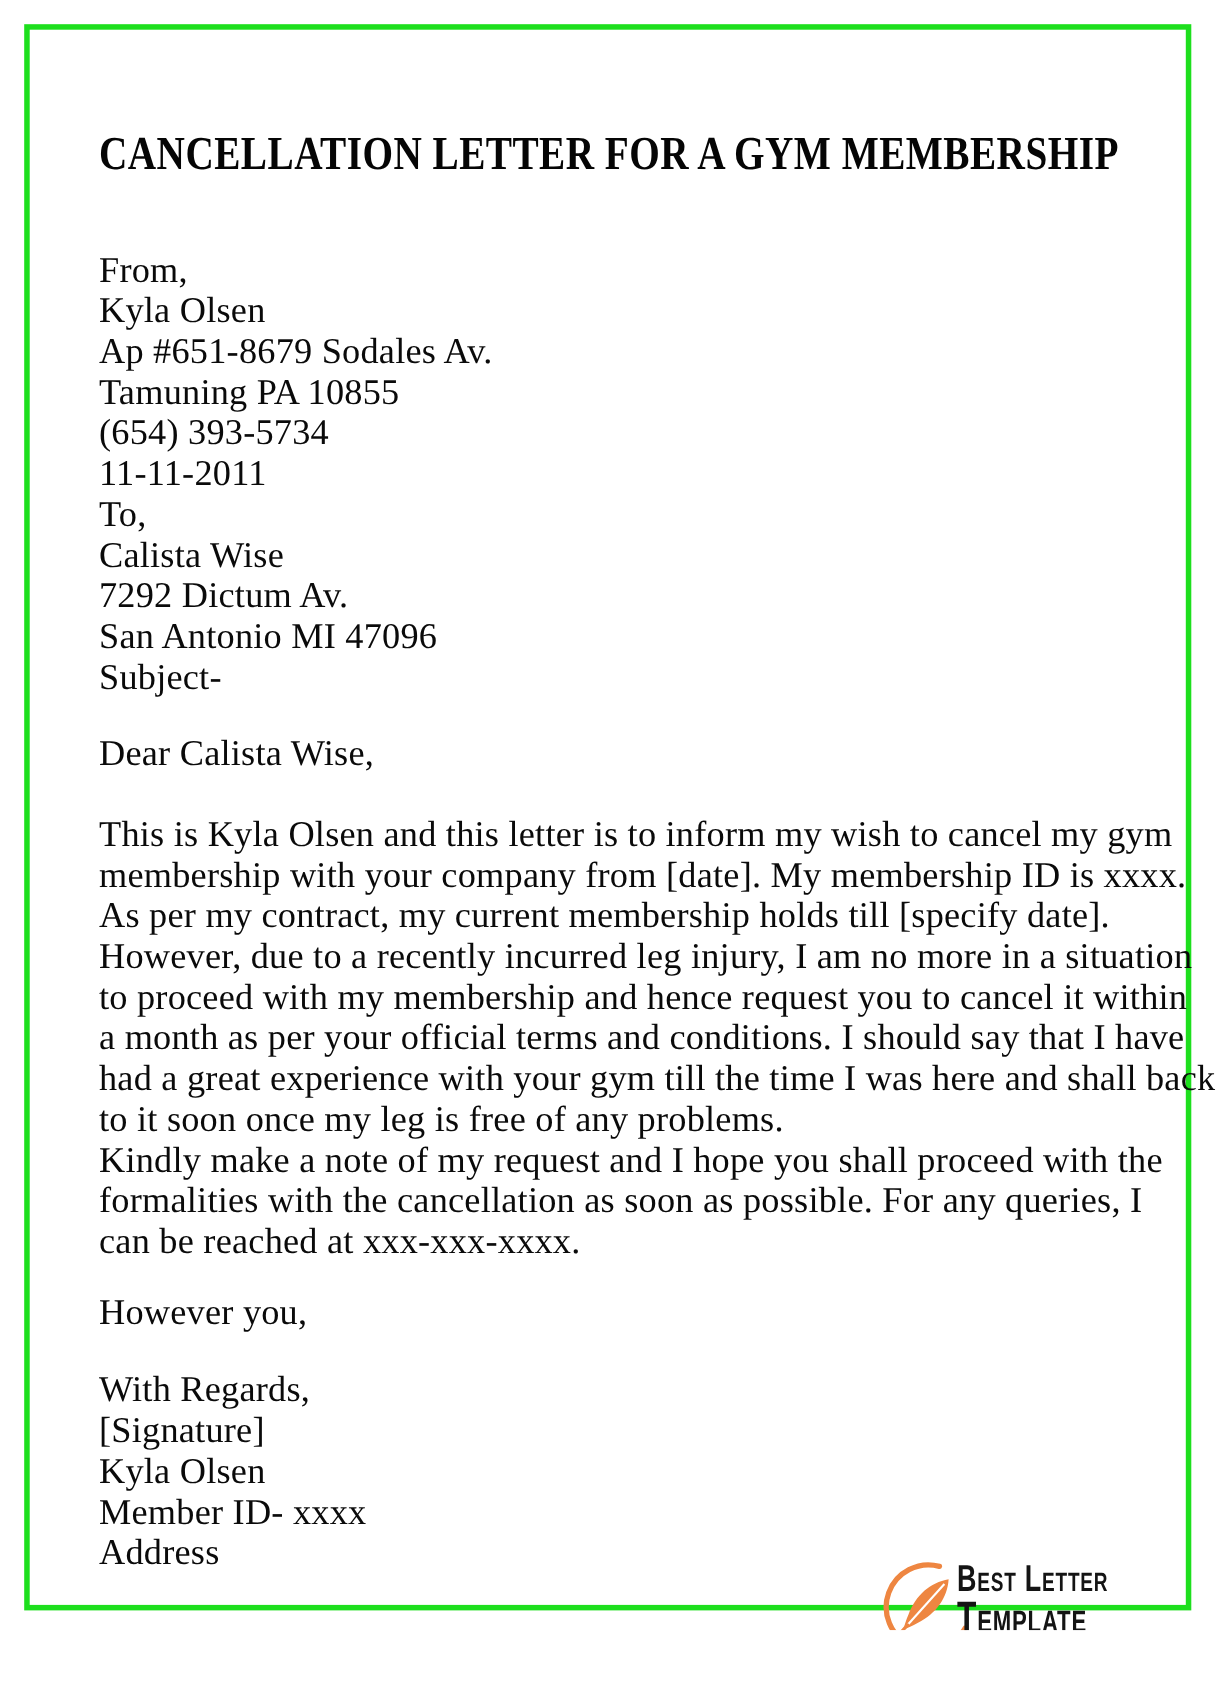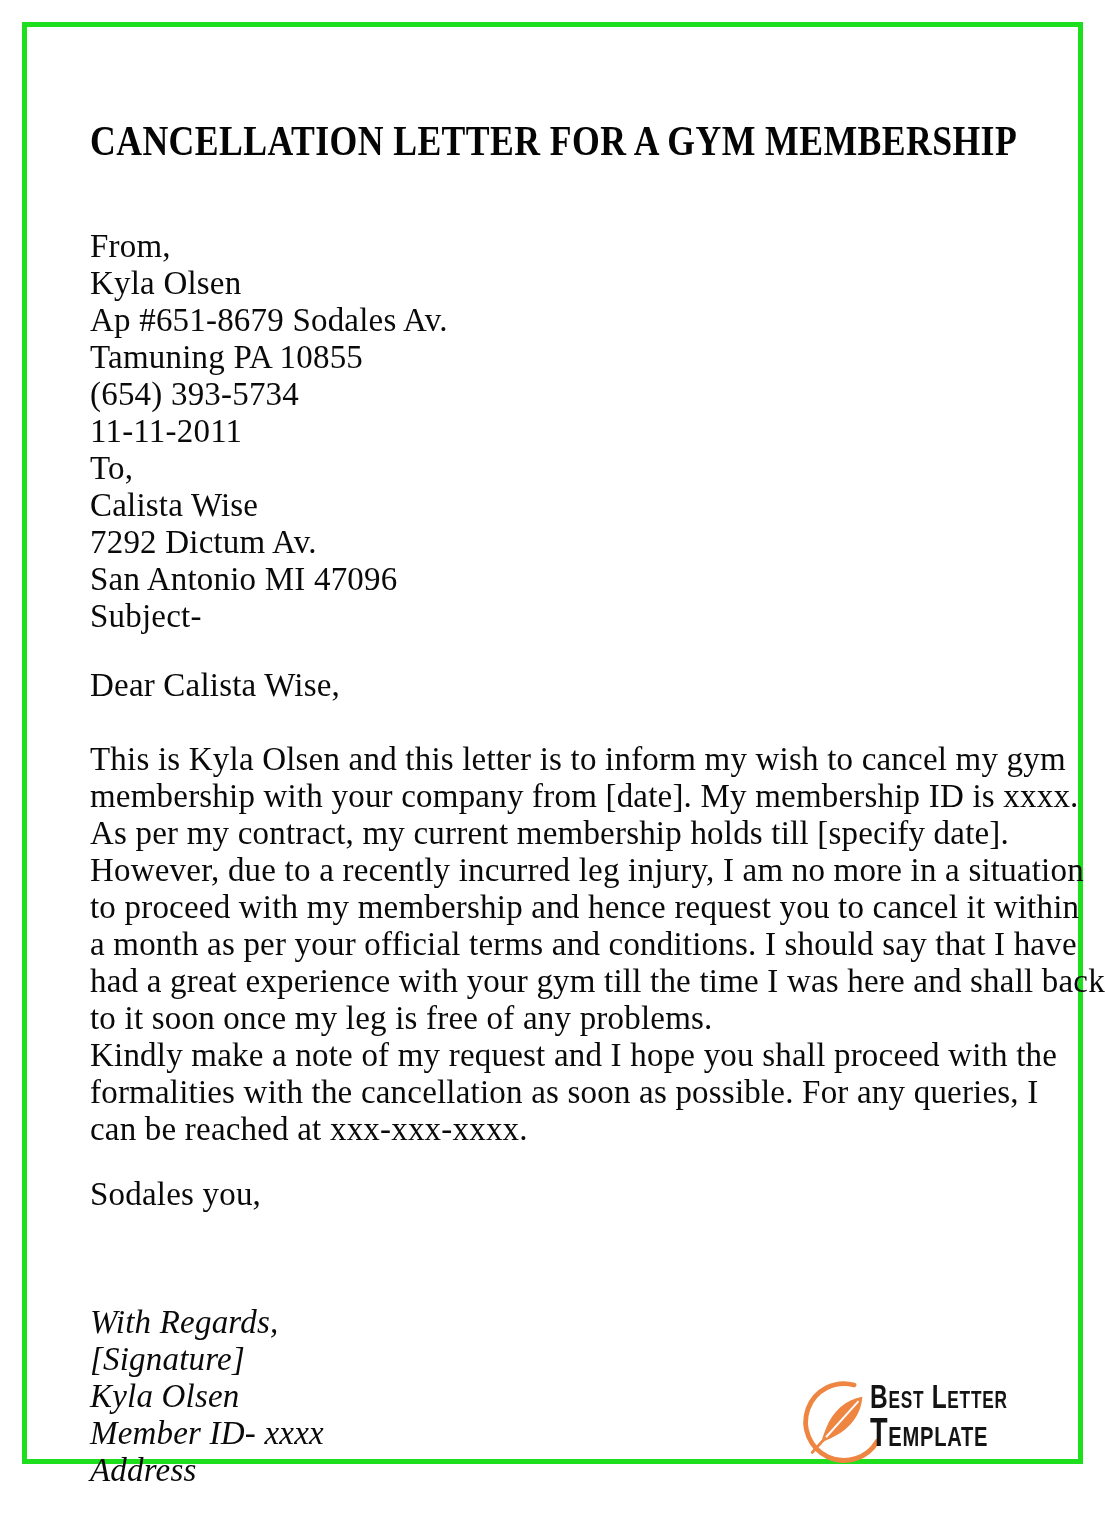--- a/index.html
+++ b/index.html
@@ -47,26 +47,26 @@
     font-size: 33px;
     line-height: 37px;
     white-space: pre;
     letter-spacing: 0.2px;
     color: #0a0a0a;
   }
   .address-block   { top: 228px; }
   .salutation      { top: 667px; }
   .body-paragraph  { top: 741px; }
   .closing-thanks  { top: 1176px; }
-  .signature-block { top: 1304px; font-style: italic; }
+  .signature-block { top: 1246px; }
 
   .logo {
     position: absolute;
     left: 798px;
-    top: 1368px;
+    top: 1407px;
     width: 260px;
     height: 110px;
   }
   .logo-icon {
     position: absolute;
     left: 0;
     top: 6px;
     width: 96px;
     height: 96px;
   }
@@ -125,21 +125,21 @@
 to proceed with my membership and hence request you to cancel it within
 a month as per your official terms and conditions. I should say that I have
 had a great experience with your gym till the time I was here and shall back
 to it soon once my leg is free of any problems.
 Kindly make a note of my request and I hope you shall proceed with the
 formalities with the cancellation as soon as possible. For any queries, I
 can be reached at xxx-xxx-xxxx.</div>
 
   <div class="block salutation">Dear Calista Wise,</div>
 
-  <div class="block closing-thanks">Sodales you,</div>
+  <div class="block closing-thanks">However you,</div>
 
   <div class="block signature-block">With Regards,
 [Signature]
 Kyla Olsen
 Member ID- xxxx
 Address</div>
 
   <div class="logo">
     <svg class="logo-icon" viewBox="0 0 100 100" xmlns="http://www.w3.org/2000/svg">
 

